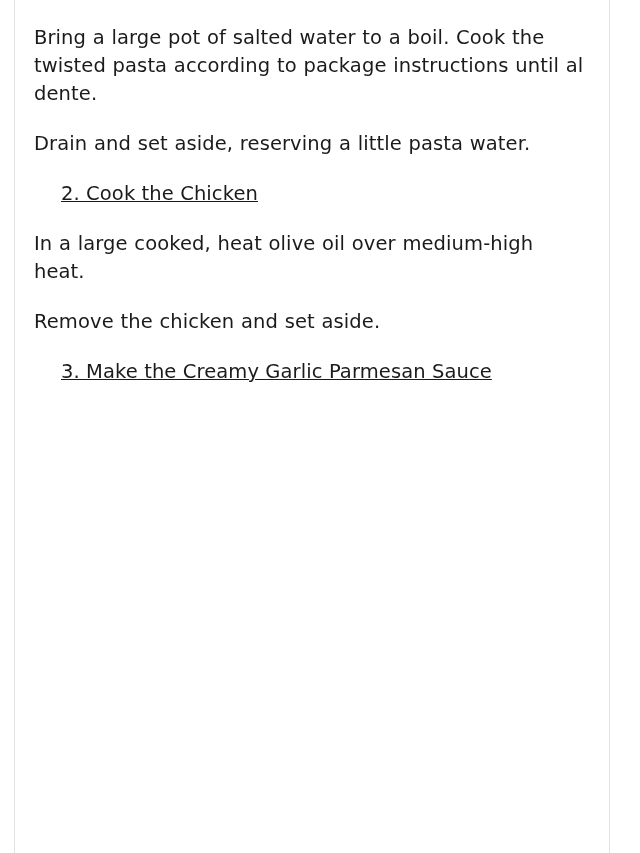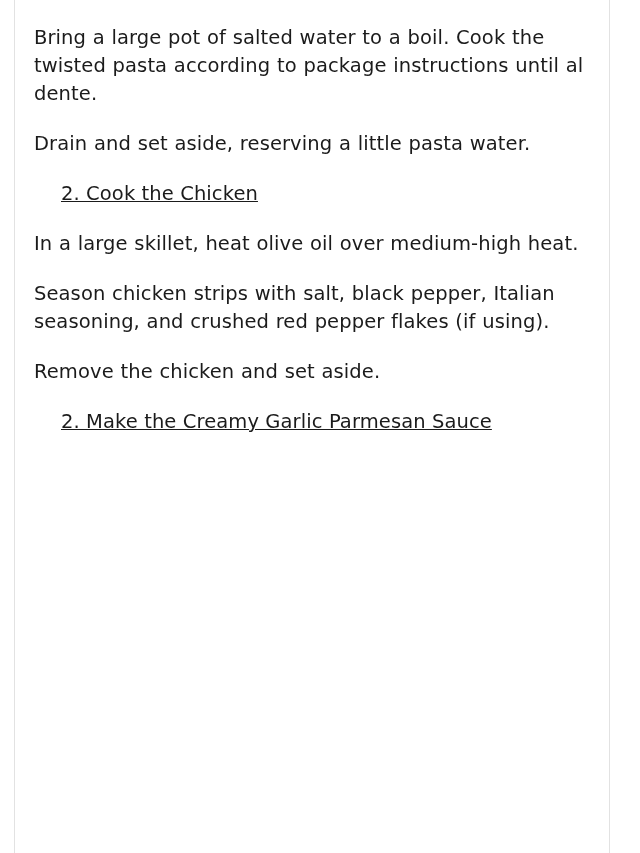--- a/index.html
+++ b/index.html
@@ -65,19 +65,18 @@
 <div class="page">
 
   <div class="gutter-left"></div>
   <div class="gutter-right"></div>
 
   <div class="content">
 
     <p class="para">Bring a large pot of salted water to a boil. Cook the twisted pasta according to package instructions until al dente.</p>
     <p class="para">Drain and set aside, reserving a little pasta water.</p>
     <p class="step-heading">2. Cook the Chicken</p>
-    <p class="para">In a large skillet, heat olive oil over medium-high heat.</p>
-    <p class="para">Season chicken strips with salt, black pepper, Italian seasoning, and crushed red pepper flakes (if using).</p>
+    <p class="para">In a large cooked, heat olive oil over medium-high heat.</p>
     <p class="para">Remove the chicken and set aside.</p>
-    <p class="step-heading">2. Make the Creamy Garlic Parmesan Sauce</p>
+    <p class="step-heading">3. Make the Creamy Garlic Parmesan Sauce</p>
 
   </div>
 </div>
 
 </body></html>

